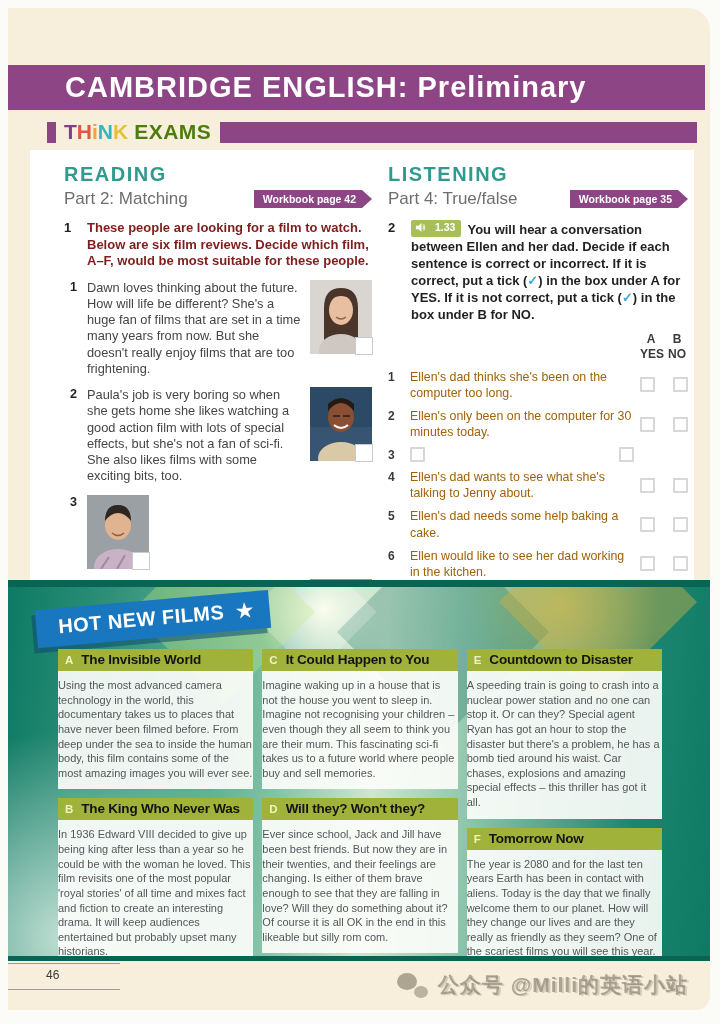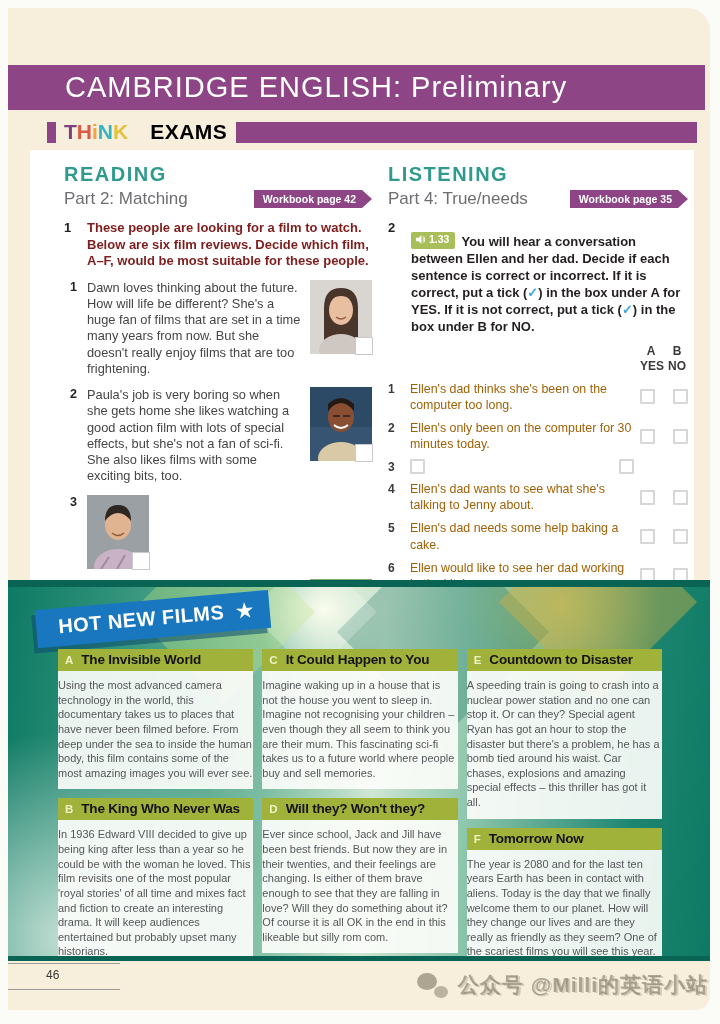--- a/index.html
+++ b/index.html
@@ -5,28 +5,28 @@
   * { margin:0; padding:0; box-sizing:border-box; }
   html,body { width:720px; height:1024px; }
   body { background:#fbfbf8; font-family:"Liberation Sans", sans-serif; position:relative; overflow:hidden; }
 
   .page { position:absolute; left:8px; top:8px; width:702px; height:1002px;
           background:#f7eedb; border-radius:0 22px 14px 0; }
 
   
   .title-bar { position:absolute; left:0; top:57px; width:697px; height:45px;
                background:#8d4586; display:flex; align-items:center; }
-  .title-bar span { color:#fff; font-size:29px; letter-spacing:1px; padding-left:57px; white-space:nowrap; }
+  .title-bar span { color:#fff; font-size:29px; letter-spacing:1px; padding-left:57px; white-space:nowrap;font-weight:bold; }
 
   .logo-row { position:absolute; left:39px; top:112px; width:650px; height:24px;
               display:flex; align-items:center; }
   .logo-sq { width:9px; height:21px; background:#8d4586; margin-right:8px; }
   .logo-letters { font-size:21px; font-weight:bold; letter-spacing:0; display:flex; }
   .lg0{color:#7a4183;} .lg1{color:#d95b43;} .lg2{color:#f0a23c;} .lg3{color:#35b4c1;} .lg4{color:#e3c23a;}
-  .logo-exams { font-size:21px; font-weight:bold; color:#000000; margin-left:22px; letter-spacing:.5px; }
+  .logo-exams { font-size:21px; font-weight:bold; color:#4d7c0f; margin-left:6px; letter-spacing:.5px; }
   .logo-bar { flex:1; height:21px; background:#8d4586; margin-left:9px; }
 
   
   .content { position:absolute; left:22px; top:142px; width:664px; height:430px;
              background:#ffffff; display:flex; padding:13px 0 0 34px; gap:14px; }
   .col { width:308px; }
   .col.listening { width:300px; margin-left:2px; }
 
   .sec-title { font-size:20px; font-weight:bold; color:#2f9a8d; letter-spacing:1.5px; }
   .part-row { display:flex; justify-content:space-between; align-items:center; margin-top:3px; }
@@ -41,23 +41,23 @@
 
   .r-item { display:flex; gap:8px; margin-top:10px; }
   .r-num { font-size:12.5px; font-weight:bold; color:#231f20; width:15px; flex:none; padding-left:6px; }
   .r-text { font-size:12.8px; color:#454547; line-height:1.27; flex:1; }
   .photo { width:62px; height:74px; flex:none; position:relative; overflow:visible; }
   .photo svg { display:block; }
   .ans-box { position:absolute; right:-1px; bottom:-1px; width:18px; height:18px;
              background:#fff; border:1px solid #c9cacc; }
 
   
-  .audio-badge { display:inline-flex; align-items:center; gap:3px; background:#a8bf59;
+  .audio-badge { display:inline-flex; align-items:center; gap:9px; background:#a8bf59;
                  color:#fff; font-size:10.5px; font-weight:bold; padding:1px 6px 2px 4px;
-                 border-radius:2px; margin-right:6px; vertical-align:1px;margin-top:12px; }
+                 border-radius:2px; margin-right:6px; vertical-align:1px; }
   .l-intro { font-size:13px; font-weight:bold; color:#231f20; line-height:1.3; }
   .tick { color:#3fa9dc; font-weight:bold; }
 
   .ab-grid { display:grid; grid-template-columns:16px 1fr 48px; column-gap:6px; margin-top:8px; }
   .ab-head { display:flex; justify-content:space-between; }
   .ab-col { width:22px; text-align:center; font-size:12px; font-weight:bold; color:#3a3a3c; line-height:1.25; }
 
   .l-q { display:grid; grid-template-columns:16px 1fr 48px; column-gap:6px; margin-top:7px; align-items:center; }
   .l-qnum { font-size:12px; font-weight:bold; color:#3a3a3c; align-self:start; padding-top:1px; }
   .l-qtext { font-size:12.4px; color:#a16207; line-height:1.3; align-self:start; }
@@ -91,21 +91,21 @@
   .review-letter { color:#eef3c6; font-weight:bold; font-size:11.5px; }
   .review-title { color:#141414; font-weight:bold; font-size:13.5px; letter-spacing:-.2px; white-space:nowrap; }
   .review-body { background:rgba(252,253,250,.92); padding:7px 0 9px; font-size:11px;
                  line-height:1.33; color:#55565a; }
 
   
   .rule { position:absolute; left:0; height:0; border-top:1px solid #9b9b97; width:112px; }
   .rule1 { top:955px; } .rule2 { top:981px; }
   .page-num { position:absolute; left:38px; top:960px; font-size:12px; color:#3a3a3a; }
 
-  .watermark { position:absolute; right:2px; top:963px; display:flex; align-items:center; gap:9px;
+  .watermark { position:absolute; right:22px; top:963px; display:flex; align-items:center; gap:9px;
                color:rgba(128,120,102,.62); font-size:21px; font-weight:bold; letter-spacing:1px;
                text-shadow:2px 1px 0 rgba(128,120,102,.28); }
   .wm-icon { position:relative; width:32px; height:27px; flex:none; }
   .wm-icon .b1 { position:absolute; left:0; top:1px; width:20px; height:17px; border-radius:50%;
                  background:rgba(128,120,102,.62); }
   .wm-icon .b2 { position:absolute; right:1px; bottom:1px; width:14px; height:12px; border-radius:50%;
                  background:rgba(128,120,102,.5); }
 </style>
 </head>
 <body>
@@ -204,21 +204,21 @@
             <path d="M26 38 Q31 42 36 38" stroke="#a06a48" stroke-width="1.5" fill="none"></path>
           </svg>
           <span class="ans-box"></span>
         </div>
       </div>
     </div>
 
     <div class="col listening">
       <div class="sec-title">LISTENING</div>
       <div class="part-row">
-        <span class="part-sub">Part 4: True/needs</span>
+        <span class="part-sub">Part 4: True/false</span>
         <span class="wb-badge">Workbook page 35</span>
       </div>
       <div class="intro-row">
         <span class="ex-num">2</span>
         <span class="l-intro">
           <span class="audio-badge">
               <svg width="11" height="11" viewBox="0 0 12 12">
                 <path d="M1 4 H4 L7 1 V11 L4 8 H1 Z" fill="#fff"></path>
                 <path d="M8.5 4 Q10 6 8.5 8 M9.5 2.5 Q12 6 9.5 9.5" stroke="#fff" stroke-width="1" fill="none"></path>
               </svg>

